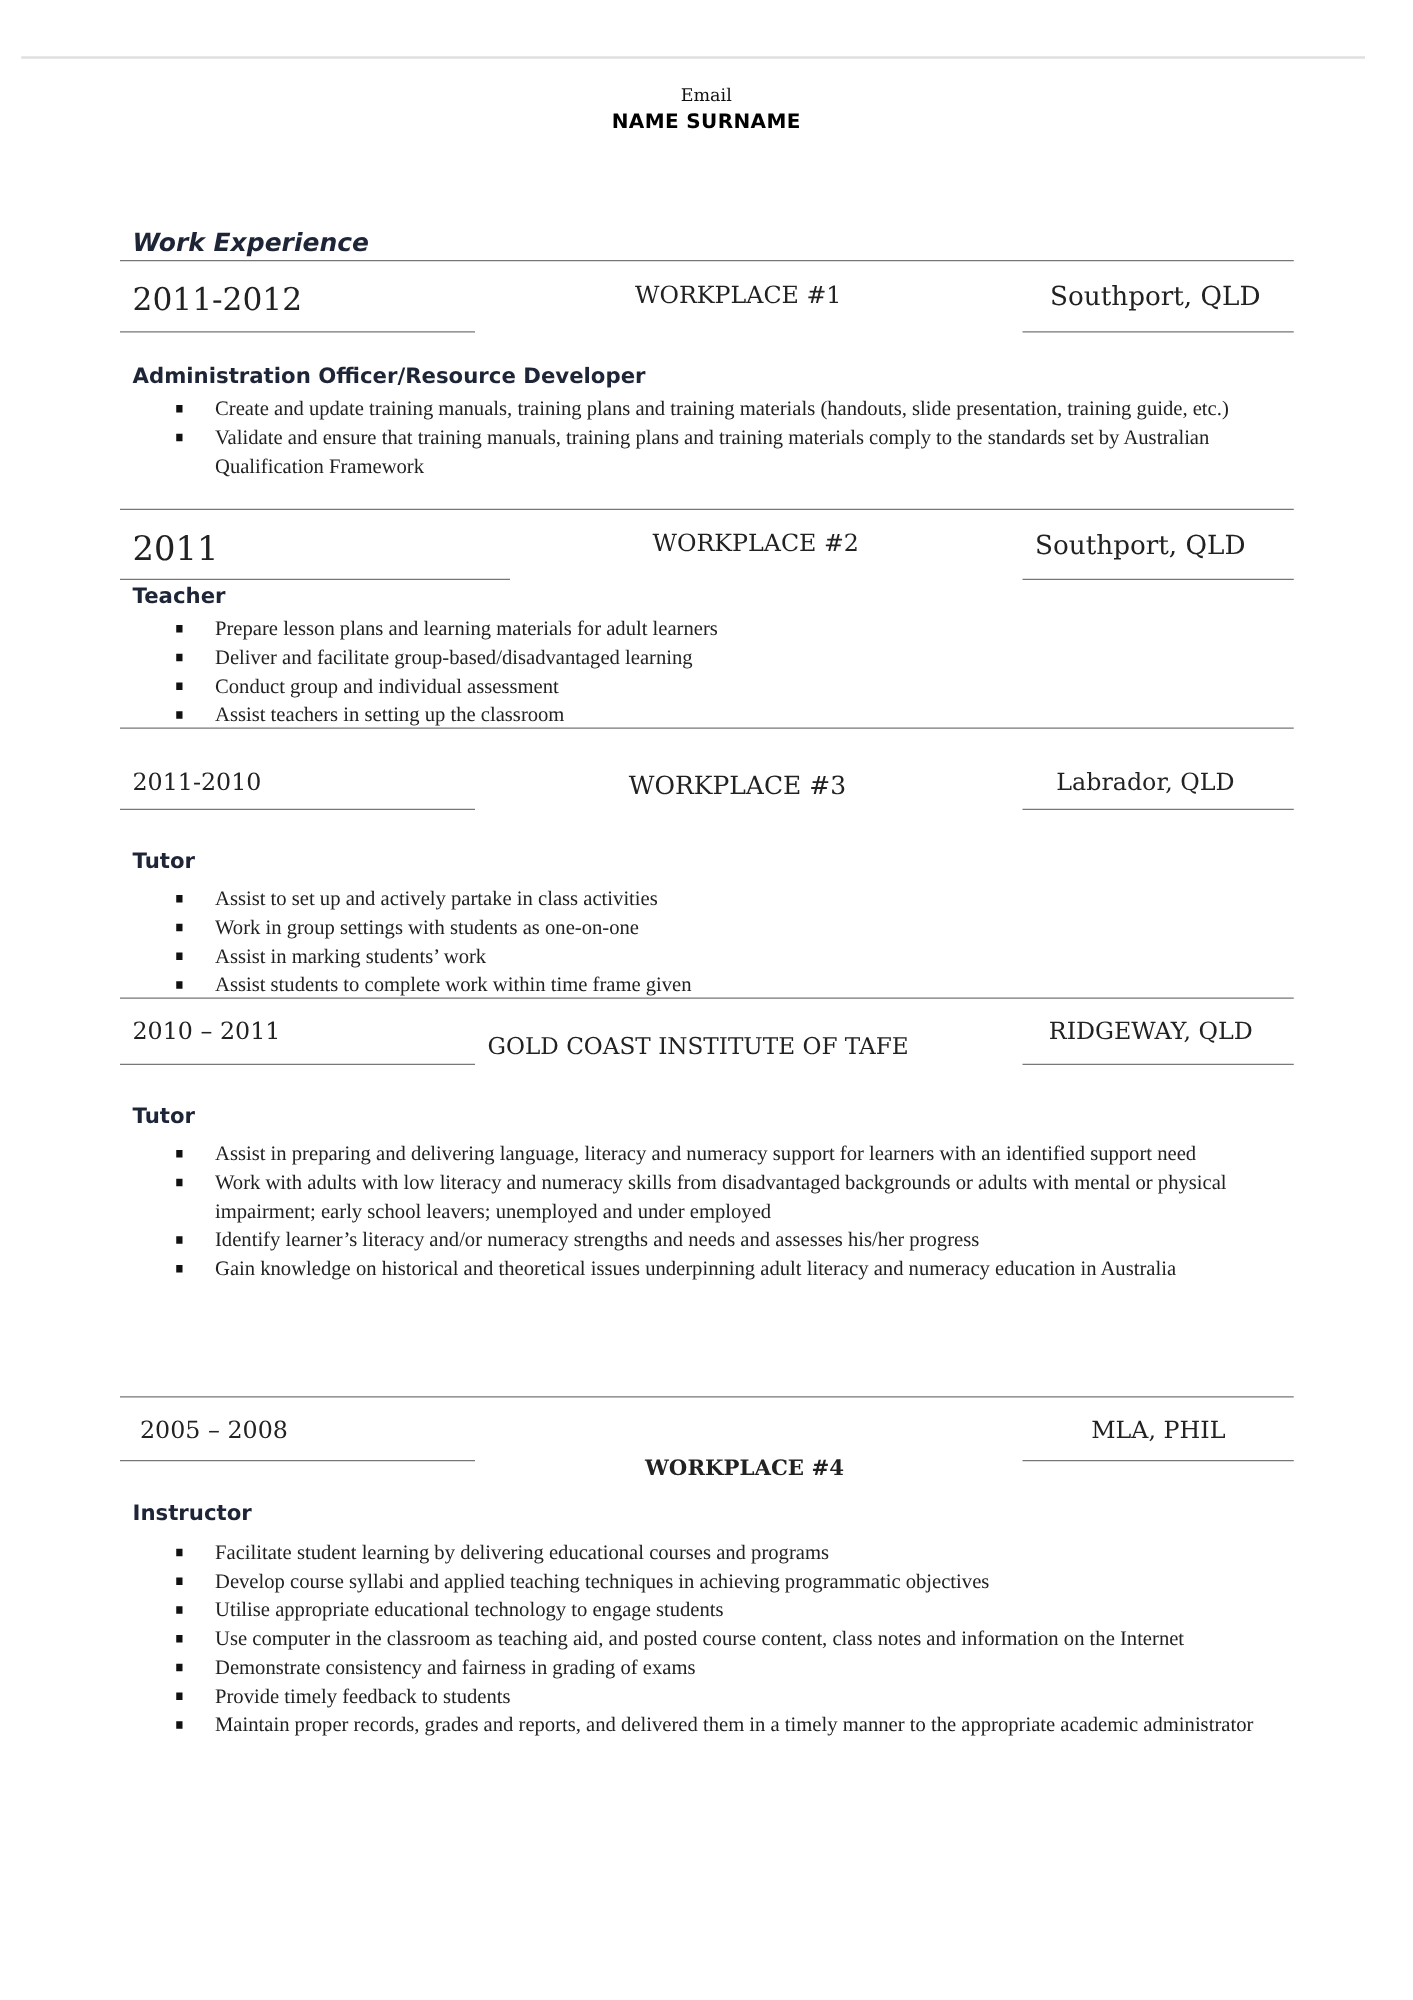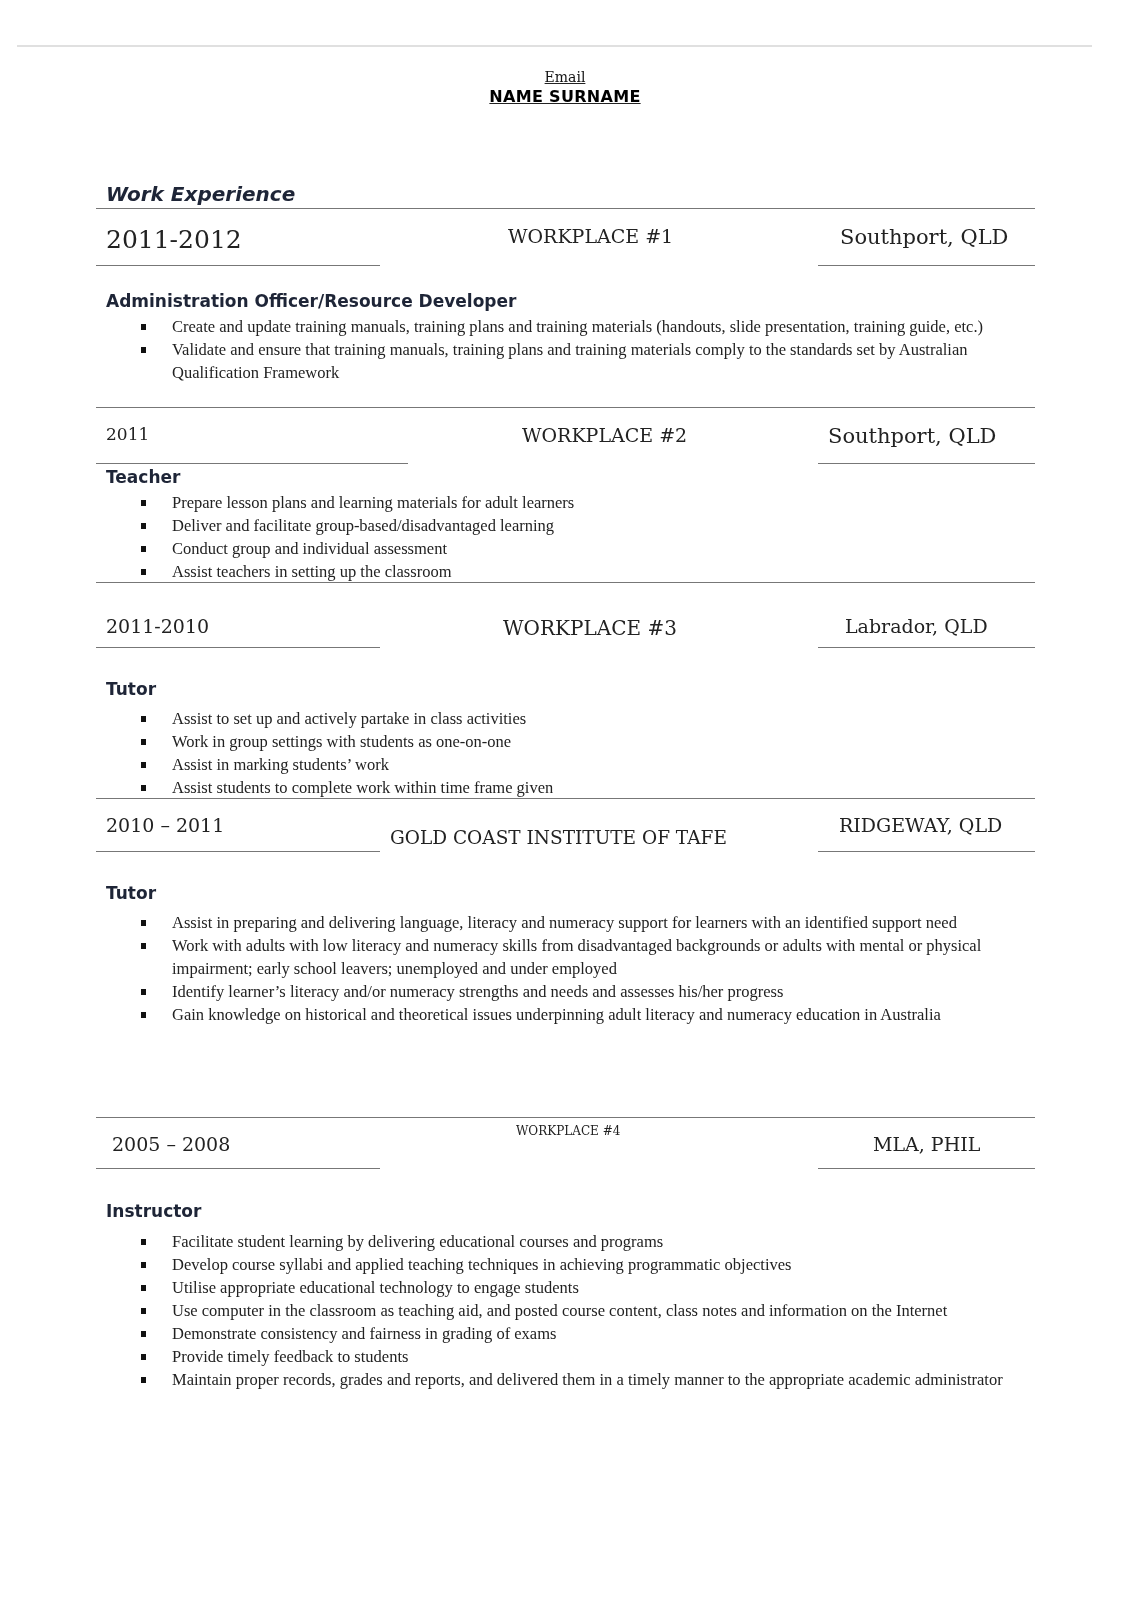--- a/index.html
+++ b/index.html
@@ -1,18 +1,18 @@
 <!DOCTYPE html>
 <html><head>
 <meta charset="utf-8">
 <style>
   html, body { margin:0; padding:0; background:#ffffff; }
   body { width:1130px; height:1600px; position:relative; overflow:hidden; font-family:"DejaVu Serif", serif; color:#222; }
   .topline { position:absolute; left:17px; top:45px; width:1075px; height:2px; background:#e0e0e0; }
-  .header { position:absolute; left:0; top:68px; width:1130px; text-align:center;text-decoration:underline; }
+  .header { position:absolute; left:0; top:68px; width:1130px; text-align:center; }
   .email { font-family:"DejaVu Serif", serif; font-size:14px; color:#111; line-height:18px; }
   .name { font-family:"DejaVu Sans", sans-serif; font-weight:bold; font-size:16px; color:#000000; line-height:22px; letter-spacing:0.3px; }
   .section-title { position:absolute; left:106px; top:182px; font-family:"DejaVu Sans", sans-serif; font-weight:bold; font-size:20px; color:#1e2537;font-style:italic; }
   .rule { position:absolute; height:1px; background:#777; }
   .rule.full { left:96px; width:939px; }
   .rowtext { position:absolute; font-family:"DejaVu Serif", serif; color:#222; white-space:nowrap; }
   .role { position:absolute; left:106px; font-family:"DejaVu Sans", sans-serif; font-weight:bold; font-size:17px; color:#1e2537; }
   ul.bullets { position:absolute; left:140px; margin:0; padding:0; list-style:none; font-family:Liberation Serif, serif; font-size:16.5px; color:#222; line-height:23px; }
   ul.bullets li { position:relative; padding-left:32px; }
   ul.bullets li::before { content:""; position:absolute; left:1px; top:9px; width:5px; height:6px; background:#111; }
@@ -39,21 +39,21 @@
   <div class="rule" style="left:818px; width:217px; top:265px;"></div>
   <div class="role" style="top:291px;">Administration Officer/Resource Developer</div>
   <ul class="bullets" style="top:315px; width:885px;">
     <li>Create and update training manuals, training plans and training materials (handouts, slide presentation, training guide, etc.)</li>
     <li>Validate and ensure that training manuals, training plans and training materials comply to the standards set by Australian Qualification Framework</li>
   </ul>
 </div>
 <div class="rule full" style="top:407px;"></div>
 
 <div>
-  <div class="rowtext" style="left:106px; top:424px; font-size:17px;">2011</div>
+  <div class="rowtext" style="left:106px; top:424px; font-size:27px;">2011</div>
   <div class="rowtext" style="left:522px; top:424px; font-size:19px;">WORKPLACE #2</div>
   <div class="rowtext" style="left:828px; top:424px; font-size:21px;">Southport, QLD</div>
   <div class="rule" style="left:96px; width:312px; top:463px;"></div>
   <div class="rule" style="left:818px; width:217px; top:463px;"></div>
   <div class="role" style="top:467px;">Teacher</div>
   <ul class="bullets" style="top:491px; width:885px;">
     <li>Prepare lesson plans and learning materials for adult learners</li>
     <li>Deliver and facilitate group-based/disadvantaged learning</li>
     <li>Conduct group and individual assessment</li>
     <li>Assist teachers in setting up the classroom</li>
@@ -88,21 +88,21 @@
     <li>Assist in preparing and delivering language, literacy and numeracy support for learners with an identified support need</li>
     <li>Work with adults with low literacy and numeracy skills from disadvantaged backgrounds or adults with mental or physical impairment; early school leavers; unemployed and under employed</li>
     <li>Identify learner’s literacy and/or numeracy strengths and needs and assesses his/her progress</li>
     <li>Gain knowledge on historical and theoretical issues underpinning adult literacy and numeracy education in Australia</li>
   </ul>
 </div>
 <div class="rule full" style="top:1117px;"></div>
 
 <div>
   <div class="rowtext" style="left:112px; top:1133px; font-size:19px;">2005 – 2008</div>
-  <div class="rowtext" style="left:516px; top:1124px; font-size:12px;">WORKPLACE #4</div>
+  <div class="rowtext" style="left:516px; top:1165px; font-size:17px;font-weight:bold;">WORKPLACE #4</div>
   <div class="rowtext" style="left:873px; top:1133px; font-size:19px;">MLA, PHIL</div>
   <div class="rule" style="left:96px; width:284px; top:1168px;"></div>
   <div class="rule" style="left:818px; width:217px; top:1168px;"></div>
   <div class="role" style="top:1201px;">Instructor</div>
   <ul class="bullets justify" style="top:1230px; width:885px;">
     <li>Facilitate student learning by delivering educational courses and programs</li>
     <li>Develop course syllabi and applied teaching techniques in achieving programmatic objectives</li>
     <li>Utilise appropriate educational technology to engage students</li>
     <li>Use computer in the classroom as teaching aid, and posted course content, class notes and information on the Internet</li>
     <li>Demonstrate consistency and fairness in grading of exams</li>

